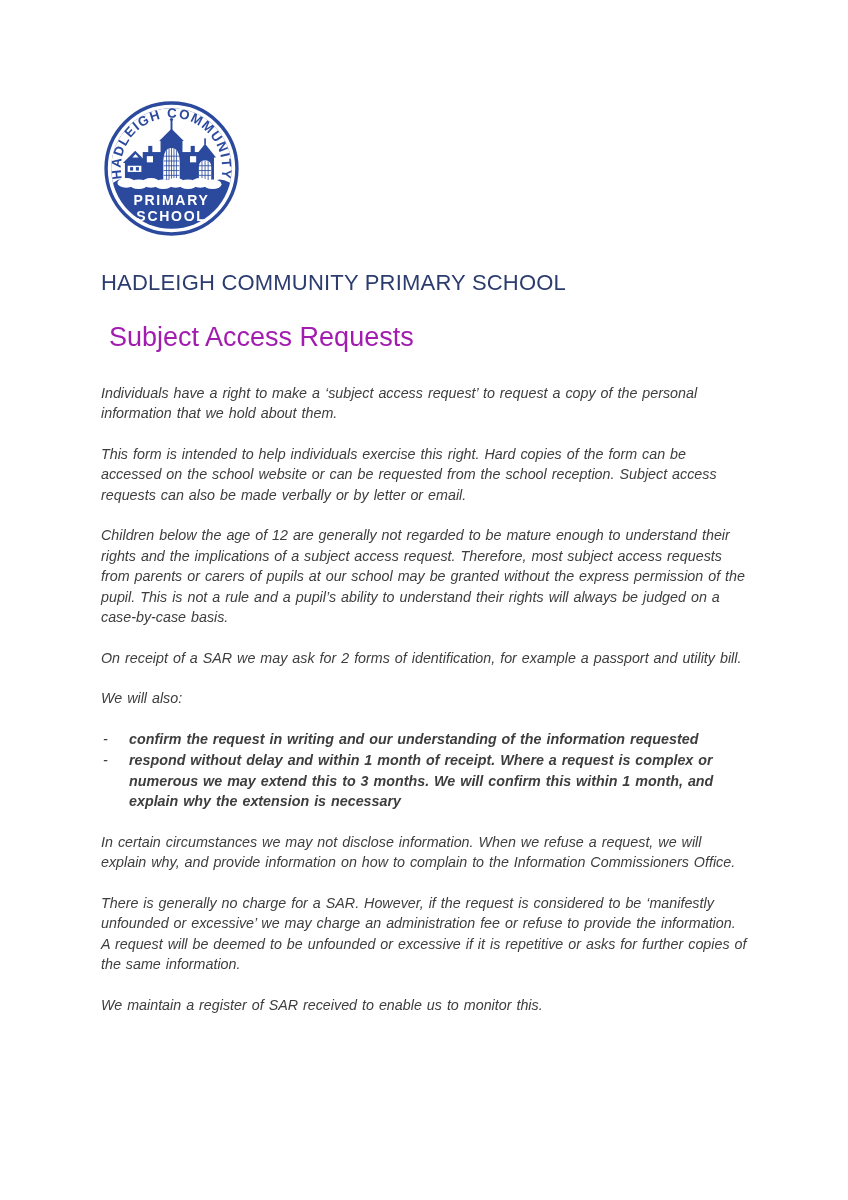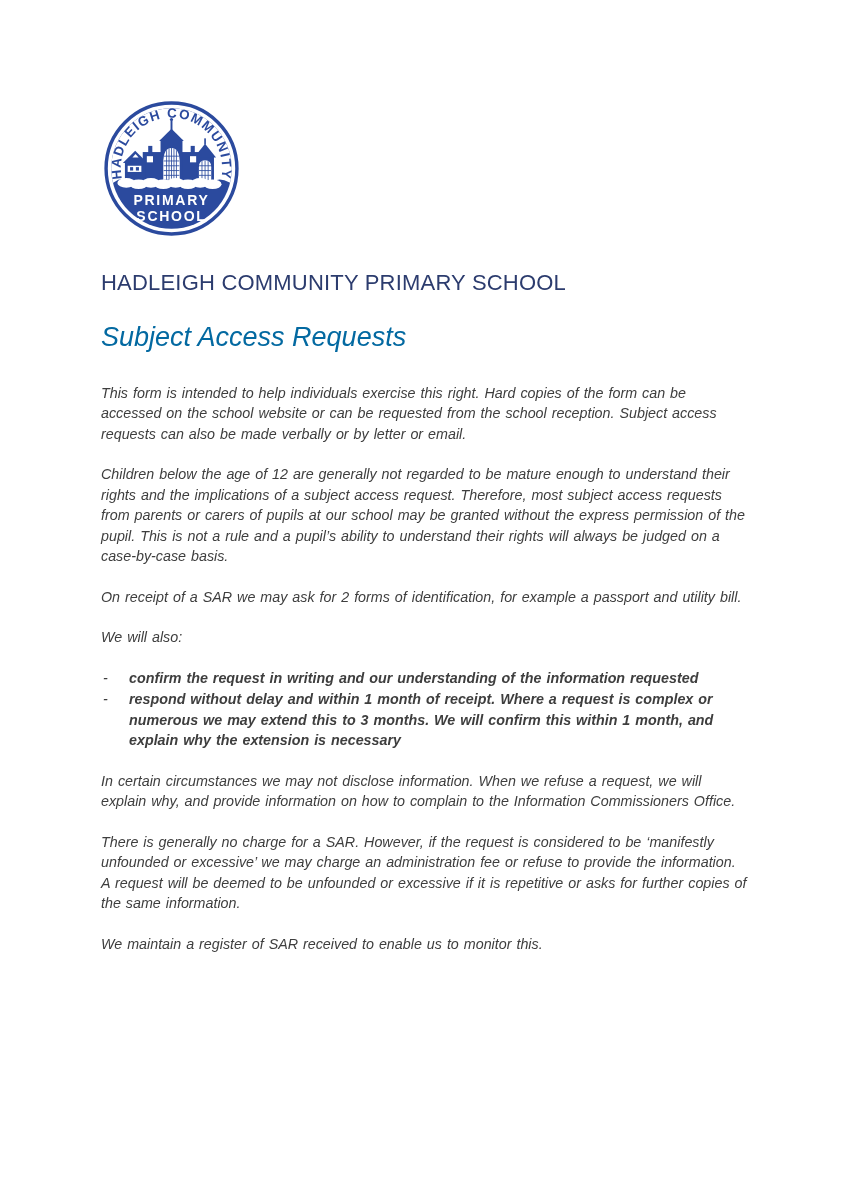--- a/index.html
+++ b/index.html
@@ -28,26 +28,25 @@
   .logo svg { display: block; width: 100%; height: 100%; }
   h1.school-name {
     margin: 33px 0 0 0;
     font-weight: normal;
     font-size: 22px;
     line-height: 1.2;
     letter-spacing: 0.2px;
     color: #2c3c6e;
   }
   h2.doc-title {
-    margin: 25px 0 0 0;
-    font-style: italic;
+    margin: 25px 0 0 8px;
     font-weight: 500;
     font-size: 27px;
     line-height: 1.2;
-    color: #0369a1;
+    color: #a21caf;
   }
   .body-text {
     margin-top: 29px;
   }
   .body-text p {
     margin: 0 0 20px 0;
     font-style: italic;
     font-size: 14.3px;
     line-height: 20.5px;
     word-spacing: 1px;
@@ -167,20 +166,21 @@
       <text x="100" y="153" text-anchor="middle" font-family="Liberation Sans, DejaVu Sans, sans-serif" font-size="20.5" font-weight="bold" fill="#ffffff" letter-spacing="2.5">PRIMARY</text>
       <text x="100" y="176" text-anchor="middle" font-family="Liberation Sans, DejaVu Sans, sans-serif" font-size="20.5" font-weight="bold" fill="#ffffff" letter-spacing="2.5">SCHOOL</text>
     </svg>
   </div>
 
   <h1 class="school-name">HADLEIGH COMMUNITY PRIMARY SCHOOL</h1>
 
   <h2 class="doc-title">Subject Access Requests</h2>
 
   <div class="body-text">
+    <p>Individuals have a right to make a ‘subject access request’ to request a copy of the personal information that we hold about them.</p>
     <p>This form is intended to help individuals exercise this right. Hard copies of the form can be accessed on the school website or can be requested from the school reception. Subject access requests can also be made verbally or by letter or email.</p>
     <p>Children below the age of 12 are generally not regarded to be mature enough to understand their rights and the implications of a subject access request. Therefore, most subject access requests from parents or carers of pupils at our school may be granted without the express permission of the pupil. This is not a rule and a pupil’s ability to understand their rights will always be judged on a case-by-case basis.</p>
     <p>On receipt of a SAR we may ask for 2 forms of identification, for example a passport and utility bill.</p>
 
     <p>We will also:</p>
 
     <ul class="dash-list">
       <li>
         <span class="dash">-</span>
         <span class="li-text">confirm the request in writing and our understanding of the information requested</span>

